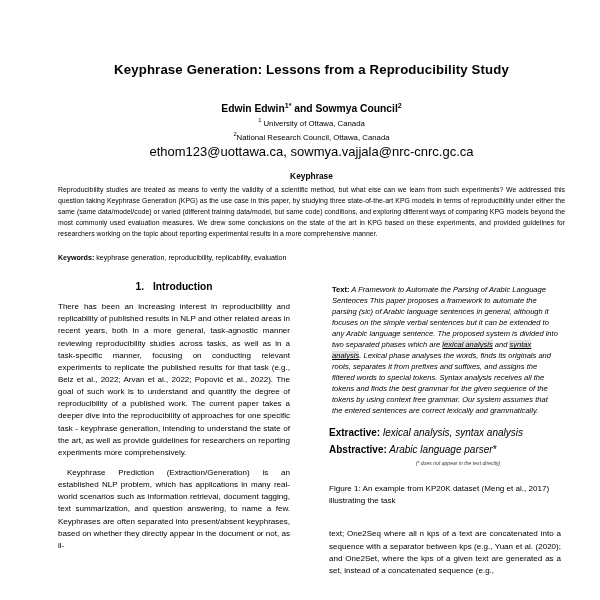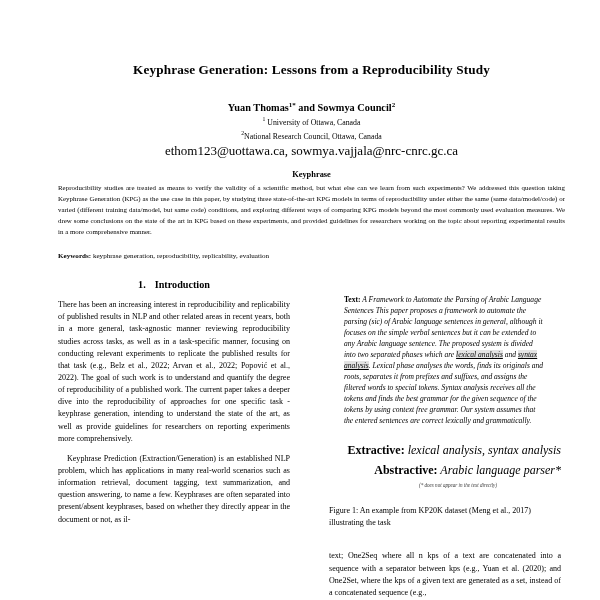--- a/index.html
+++ b/index.html
@@ -14,21 +14,20 @@
     font-family: "Liberation Sans", sans-serif;
     color: #000000;
     -webkit-font-smoothing: antialiased;
   }
   .page {
     width: 600px;
     height: 424px;
     box-sizing: border-box;
     padding: 62px 35px 0 58px;
     position: relative;
-    font-family: Liberation Serif, serif;
   }
   .title {
     text-align: center;
     font-size: 13.2px;
     font-weight: bold;
     letter-spacing: 0.15px;
     line-height: 1.25;
     margin: 0 0 22px 0;
   }
   .authors {
@@ -95,37 +94,36 @@
     margin: 0;
     letter-spacing: -0.01px;
   }
   .body-p + .body-p { margin-top: 8px; text-indent: 9px; }
 
   
   .figure-text {
     font-size: 7.55px;
     line-height: 1.46;
     text-align: left;
-    margin: 15px;
+    margin: 3px;
     font-style: italic;
   }
   .figure-text .lbl {
     font-style: normal;
     font-weight: bold;
   }
   .hl {
     text-decoration: underline;
     background: #e3e3e3;
   }
   .tag-line {
-    font-size: 12px;
+    font-size: 10px;
     line-height: 1.5;
     margin: 9px 0 0 0;
     font-style: italic;
-    text-align: right;
   }
   .tag-line .lbl {
     font-style: normal;
     font-weight: bold;
   }
   .note {
     font-size: 5.1px;
     font-style: italic;
     text-align: center;
     margin: 3px 0 0 0;
@@ -146,21 +144,21 @@
   }
 </style>
 </head>
 <body>
 
 <div class="page">
 
   <h1 class="title">Keyphrase Generation: Lessons from a Reproducibility Study</h1>
 
   <div class="authors">
-    <span>Yuan Thomas</span><sup>1*</sup><span> and </span><span>Sowmya Council</span><sup>2</sup>
+    <span>Edwin Edwin</span><sup>1*</sup><span> and </span><span>Sowmya Council</span><sup>2</sup>
   </div>
 
   <div class="affil">
     <sup>1</sup><span> University of Ottawa, Canada</span>
   </div>
   <div class="affil">
     <sup>2</sup><span>National Research Council, Ottawa, Canada</span>
   </div>
 
   <div class="emails">ethom123@uottawa.ca, sowmya.vajjala@nrc-cnrc.gc.ca</div>

